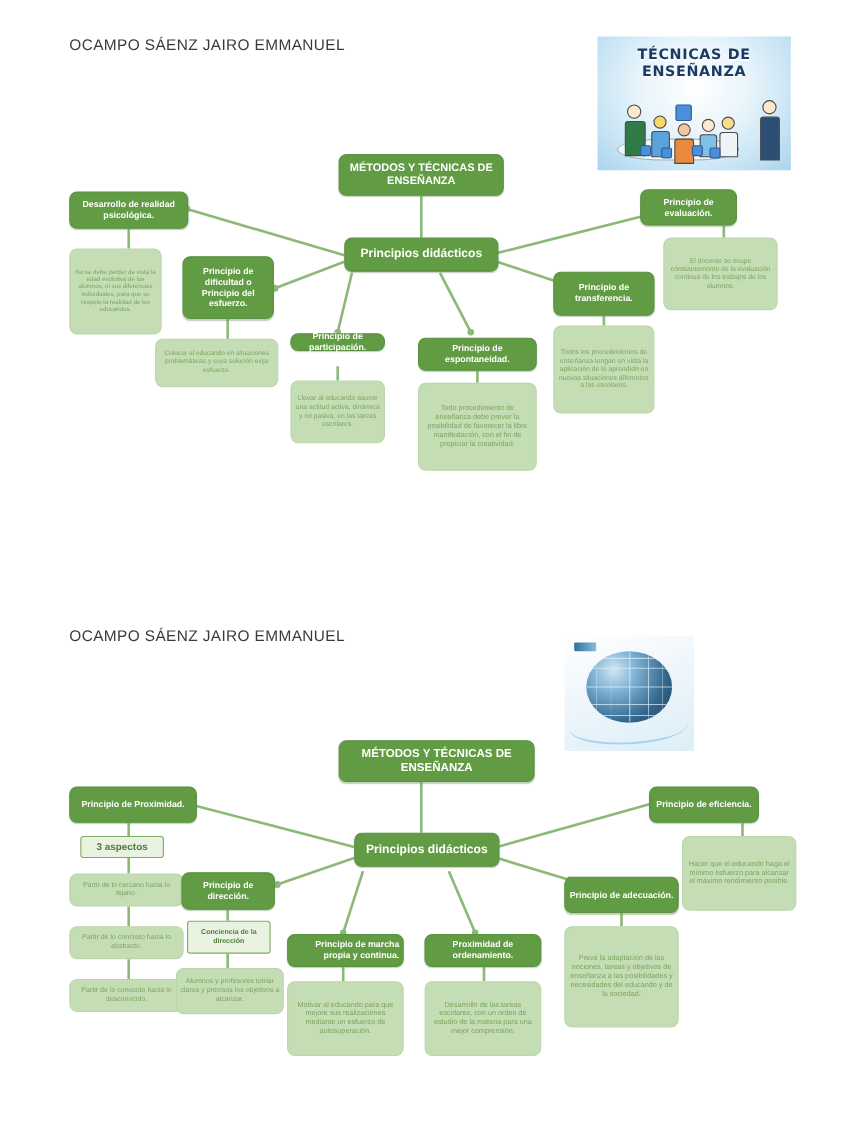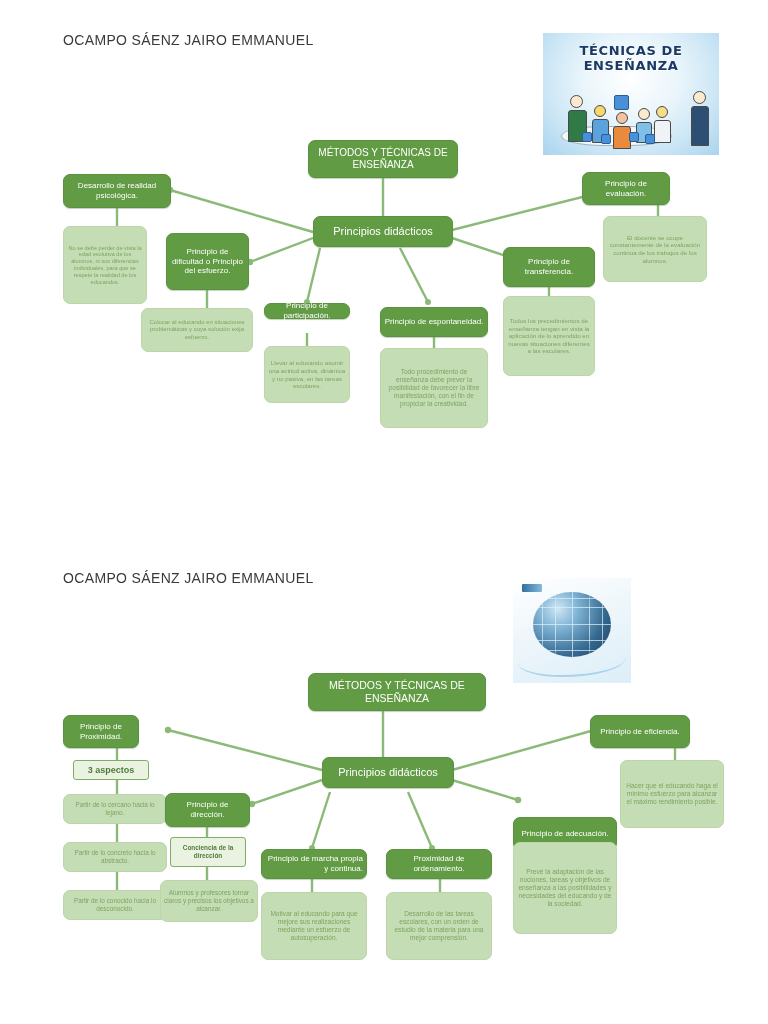--- a/index.html
+++ b/index.html
@@ -20,21 +20,21 @@
   .diagram svg.lines{position:absolute;left:0;top:0;overflow:visible;}
 
   
   .node{
     position:absolute;box-sizing:border-box;
     display:flex;align-items:center;justify-content:center;
     text-align:center;border-radius:7px;
     line-height:1.22;
   }
   .node.dark{
-    background:#619b44;color:#ffffff;font-weight:normal;
+    background:#619b44;color:#ffffff;font-weight:bold;
     border:1px solid #5a9240;
     box-shadow:0 1px 1px rgba(120,150,110,.45);
   }
   .node.light{
     background:#c5ddb4;color:#7ba55f;font-weight:400;
     border:1px solid #bcd6aa;
   }
   .node.outline{
     background:#eaf3e2;color:#4f7a37;font-weight:bold;
     border:1.4px solid #7fae62;border-radius:3px;
@@ -284,21 +284,21 @@
     </svg>
 
     <div class="node dark" style="left:308px;top:161px;width:178px;height:38px;font-size:10.5px;">
       <span>MÉTODOS Y TÉCNICAS DE ENSEÑANZA</span>
     </div>
 
     <div class="node dark" style="left:322px;top:245px;width:132px;height:31px;font-size:11px;">
       <span>Principios didácticos</span>
     </div>
 
-    <div class="node dark" style="left:63px;top:203px;width:76px;height:33px;font-size:8px;text-align:center;">
+    <div class="node dark" style="left:63px;top:203px;width:116px;height:33px;font-size:8px;text-align:center;">
       <span>Principio de Proximidad.</span>
     </div>
     <div class="node outline" style="left:73px;top:248px;width:76px;height:20px;font-size:9px;">
       <span>3 aspectos</span>
     </div>
     <div class="node light" style="left:63px;top:282px;width:104px;height:30px;font-size:6.4px;">
       <span>Partir de lo cercano hacia lo lejano.</span>
     </div>
     <div class="node light" style="left:63px;top:330px;width:104px;height:30px;font-size:6.4px;">
       <span>Partir  de lo concreto hacia lo abstracto.</span>
@@ -324,21 +324,21 @@
       <span>Motivar al educando para que mejore sus realizaciones mediante un esfuerzo de autosuperación.</span>
     </div>
 
     <div class="node dark" style="left:386px;top:337px;width:106px;height:30px;font-size:8px;">
       <span>Proximidad de ordenamiento.</span>
     </div>
     <div class="node light" style="left:386px;top:380px;width:106px;height:68px;font-size:6.6px;">
       <span>Desarrollo de las tareas escolares, con un orden de estudio de la materia para una mejor comprensión.</span>
     </div>
 
-    <div class="node dark" style="left:513px;top:285px;width:104px;height:33px;font-size:8px;margin-top:20px;">
+    <div class="node dark" style="left:513px;top:285px;width:104px;height:33px;font-size:8px;">
       <span>Principio de adecuación.</span>
     </div>
     <div class="node light" style="left:513px;top:330px;width:104px;height:92px;font-size:6.6px;">
       <span>Prevé la adaptación de las nociones, tareas y objetivos de enseñanza a las posibilidades y necesidades del educando y de la sociedad.</span>
     </div>
 
     <div class="node dark" style="left:590px;top:203px;width:100px;height:33px;font-size:8px;">
       <span>Principio de eficiencia.</span>
     </div>
     <div class="node light" style="left:620px;top:248px;width:104px;height:68px;font-size:6.6px;">

